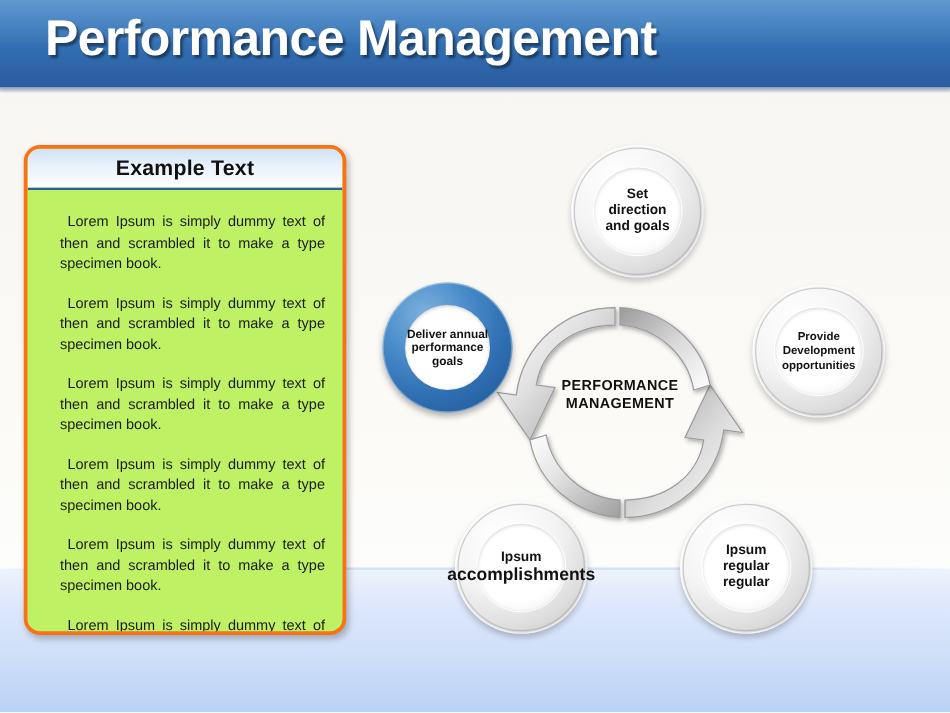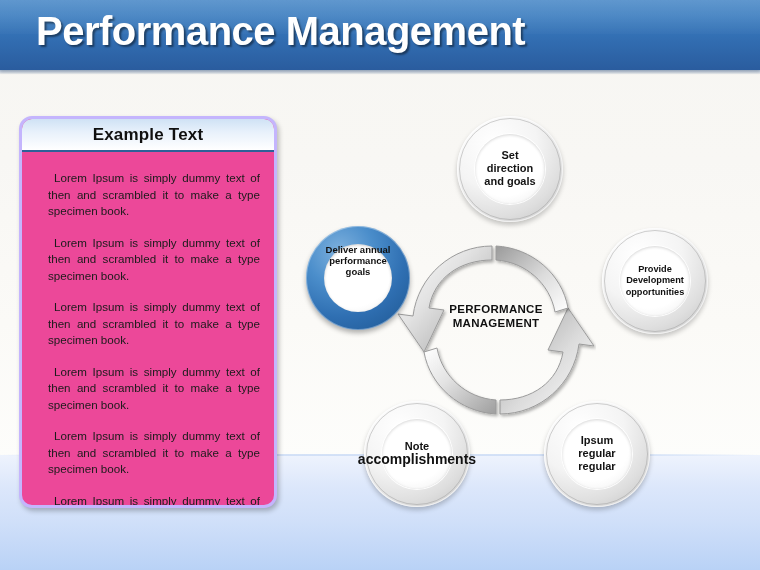--- a/index.html
+++ b/index.html
@@ -72,23 +72,23 @@
     background: linear-gradient(180deg, rgba(120,150,190,0.55) 0%, rgba(200,210,225,0.25) 100%);
   }
 
   
   .panel {
     position: absolute;
     left: 19px;
     top: 116px;
     width: 258px;
     height: 392px;
-    border: 3px solid #c4b5fd;
+    border: 3px solid #f97316;
     border-radius: 13px;
-    background: #ec4899;
+    background: #bef264;
     box-sizing: border-box;
     box-shadow: 2px 3px 5px rgba(0,0,0,0.25);
     overflow: hidden;
   }
   .panel-header {
     position: relative;
     height: 31px;
     border-bottom: 2px solid #2d6098;
     border-radius: 9px 9px 0 0;
     background: linear-gradient(180deg, #cfe2f5 0%, #e8f1fb 42%, #ffffff 100%);
@@ -196,20 +196,21 @@
     display: flex;
     align-items: center;
     justify-content: center;
   }
   .callout-inner {
     width: 68px; height: 68px;
     border-radius: 50%;
     background: radial-gradient(circle at 42% 34%, #ffffff 0%, #ffffff 66%, #f1f1f1 92%, #e4e4e4 100%);
     box-shadow: inset 0 1px 3px rgba(0,0,0,0.2);
     display: flex;
+    align-items: center;
     justify-content: center;
     text-align: center;
   }
   .callout-label {
     font-size: 9.5px;
     font-weight: bold;
     line-height: 11px;
     color: #101010;
   }
 
@@ -287,21 +288,21 @@
         <div class="node-label">
           <span>Ipsum regular</span><br>
           <span>regular</span>
         </div>
       </div>
     </div>
 
     <div class="node" style="left:74px; top:301px; width:106px; height:106px;">
       <div class="node-inner">
         <div class="node-label">
-          <span>Note</span><br>
+          <span>Ipsum</span><br>
           <span class="small" style="font-size:14px;">accomplishments</span>
         </div>
       </div>
     </div>
 
     <div class="cycle">
       <svg width="200" height="180" viewBox="0 0 200 180" xmlns="http://www.w3.org/2000/svg">
         <defs>
           <linearGradient id="gArrowL" x1="0" y1="0" x2="1" y2="1">
             <stop offset="0%" stop-color="#ffffff"></stop>

